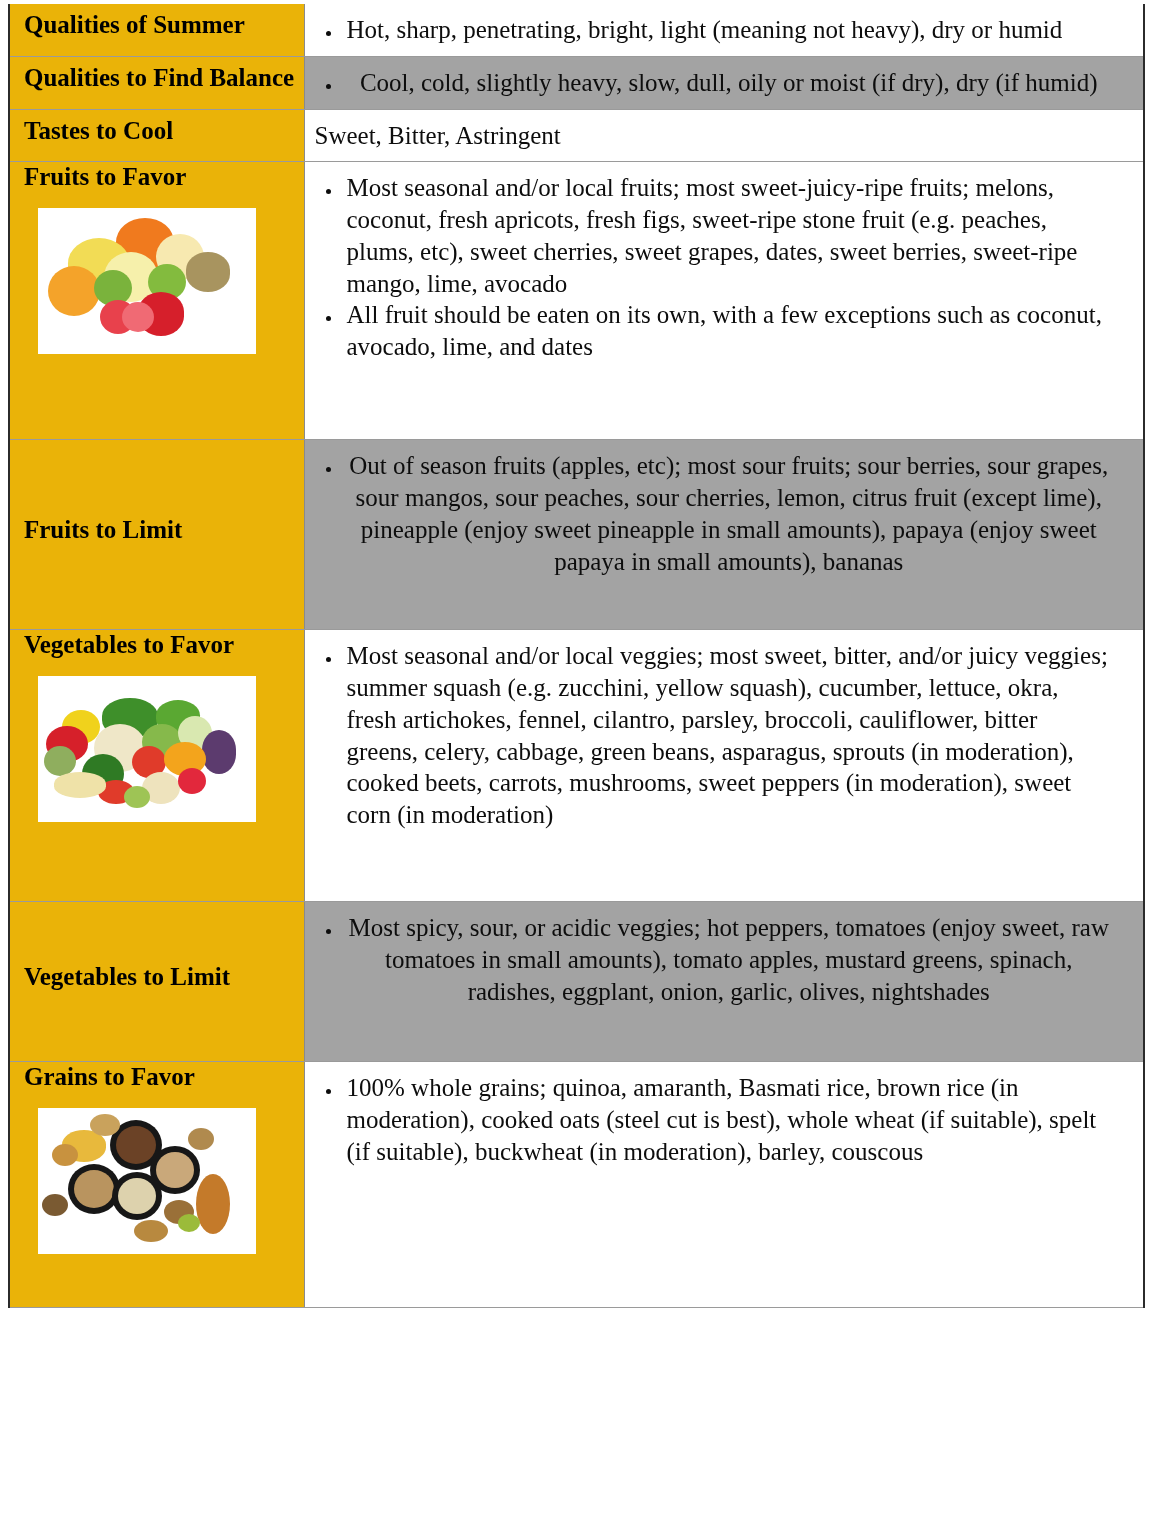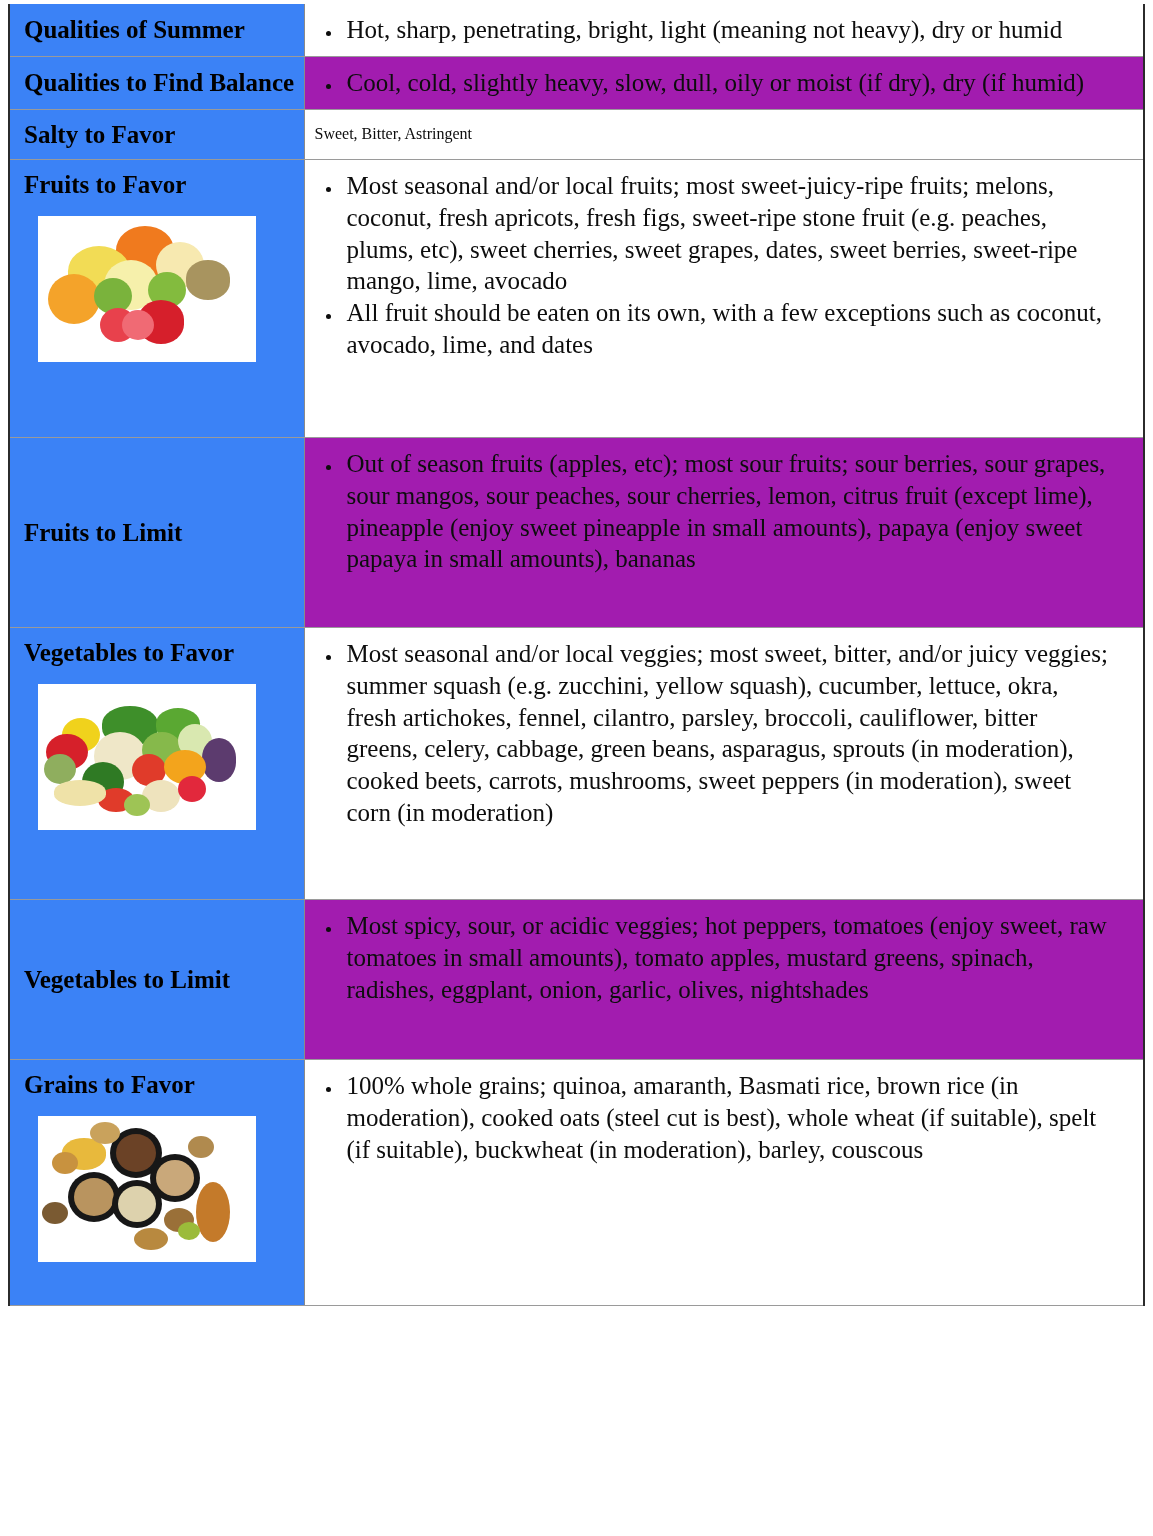--- a/index.html
+++ b/index.html
@@ -38,50 +38,51 @@
     font-size: 38px;
     font-weight: bold;
     letter-spacing: 0.2px;
     padding: 18px 10px 20px 10px;
     line-height: 1.05;
     border: none;
   }
 
   td.label-cell {
     width: 295px;
-    background: #3b82f6;
+    background: #eab308;
     vertical-align: top;
     border-right: 1px solid #8a8a8a;
     border-bottom: 1px solid #9a9a9a;
-    padding: 10px 8px 10px 14px;
+    padding: 0 8px 10px 14px;
     box-sizing: border-box;
   }
 
   td.content-cell {
     vertical-align: top;
     border-bottom: 1px solid #9a9a9a;
     padding: 10px 16px 10px 10px;
     box-sizing: border-box;
     background: #ffffff;
   }
 
   td.content-cell.shaded {
-    background: #a21caf;
+    background: #a3a3a3;
+    text-align: center;
   }
 
   .label-text {
     font-size: 25px;
     font-weight: bold;
     line-height: 1.18;
     color: #000000;
     display: block;
   }
 
   .content-text {
-    font-size: 16px;
+    font-size: 25px;
     line-height: 1.27;
     color: #0d0d0d;
   }
 
   ul.bullets {
     margin: 0;
     padding: 0 0 0 28px;
     list-style-type: disc;
   }
   ul.bullets li {
@@ -149,21 +150,21 @@
             <span class="label-text">Qualities to Find Balance</span>
           </td>
           <td class="content-cell shaded">
             <ul class="bullets">
               <li>Cool, cold, slightly heavy, slow, dull, oily or moist (if dry), dry (if humid)</li>
             </ul>
           </td>
         </tr>
         <tr>
           <td class="label-cell vmid">
-            <span class="label-text">Salty to Favor</span>
+            <span class="label-text">Tastes to Cool</span>
           </td>
           <td class="content-cell vmid"><span class="content-text">Sweet, Bitter, Astringent</span></td>
         </tr>
         <tr class="tall-fruit">
           <td class="label-cell">
             <span class="label-text">Fruits to Favor</span>
             <div class="pic-wrap">
               <div class="pic">
                 <div class="blob oval" style="left: 78px; top: 10px; width: 58px; height: 54px; background: rgb(240, 122, 30);"></div>
                 <div class="blob oval" style="left: 30px; top: 30px; width: 62px; height: 56px; background: rgb(242, 220, 85);"></div>

